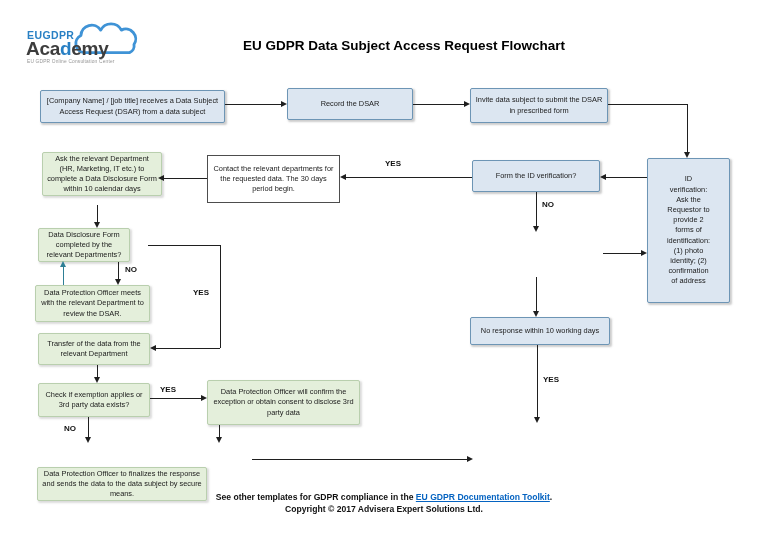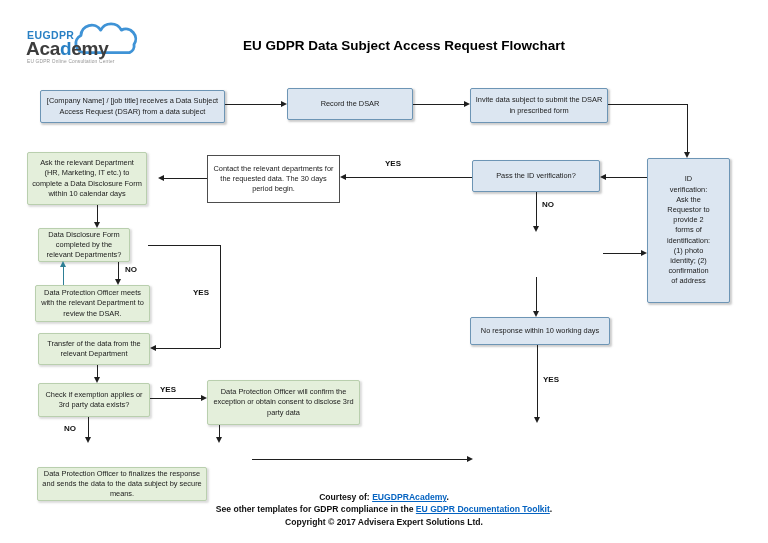--- a/index.html
+++ b/index.html
@@ -50,23 +50,23 @@
     <div class="logo-academy"><span>Aca</span><span style="color:#2980c4">d</span><span>emy</span></div>
     <div class="logo-tagline">EU GDPR Online Consultation Center</div>
   </div>
 
   <div class="title">EU GDPR Data Subject Access Request Flowchart</div>
 
   <div class="node blue" style="left:40px;top:90px;width:185px;height:33px">[Company Name] / [job title] receives a Data Subject Access Request (DSAR) from a data subject</div>
   <div class="node blue" style="left:287px;top:88px;width:126px;height:32px">Record the DSAR</div>
   <div class="node blue" style="left:470px;top:88px;width:138px;height:35px">Invite data subject to submit the DSAR in prescribed form</div>
   <div class="node blue" style="left:647px;top:158px;width:83px;height:145px;padding:21px">ID verification: Ask the Requestor to provide 2 forms of identification: (1) photo identity; (2) confirmation of address</div>
-  <div class="node blue" style="left:472px;top:160px;width:128px;height:32px">Pass the ID verification?</div>
+  <div class="node blue" style="left:472px;top:160px;width:128px;height:32px">Form the ID verification?</div>
   <div class="node white" style="left:207px;top:155px;width:133px;height:48px">Contact the relevant departments for the requested data. The 30 days period begin.</div>
-  <div class="node green" style="left:27px;top:152px;width:120px;height:53px">Ask the relevant Department (HR, Marketing, IT etc.) to complete a Data Disclosure Form within 10 calendar days</div>
+  <div class="node green" style="left:42px;top:152px;width:120px;height:44px">Ask the relevant Department (HR, Marketing, IT etc.) to complete a Data Disclosure Form within 10 calendar days</div>
   <div class="node green" style="left:38px;top:228px;width:92px;height:34px">Data Disclosure Form completed by the relevant Departments?</div>
   <div class="node green" style="left:35px;top:285px;width:115px;height:37px">Data Protection Officer meets with the relevant Department to review the DSAR.</div>
   <div class="node green" style="left:38px;top:333px;width:112px;height:32px">Transfer of the data from the relevant Department</div>
   <div class="node green" style="left:38px;top:383px;width:112px;height:34px">Check if exemption applies or 3rd party data exists?</div>
   <div class="node green" style="left:207px;top:380px;width:153px;height:45px">Data Protection Officer will confirm the exception or obtain consent to disclose 3rd party data</div>
   <div class="node blue" style="left:470px;top:317px;width:140px;height:28px">No response within 10 working days</div>
   <div class="node green" style="left:37px;top:467px;width:170px;height:34px">Data Protection Officer to finalizes the response and sends the data to the data subject by secure means.</div>
 
   <div class="hline" style="left:225px;top:104px;width:58px"></div>
   <div class="arr arr-r" style="left:281px;top:100.5px"></div>
@@ -129,18 +129,17 @@
   <div class="arr arr-d" style="left:84.5px;top:437px"></div>
   <div class="lbl" style="left:64px;top:424px">NO</div>
 
   <div class="vline" style="left:219px;top:425px;height:14px"></div>
   <div class="arr arr-d" style="left:215.5px;top:437px"></div>
 
   <div class="hline" style="left:252px;top:459px;width:215px"></div>
   <div class="arr arr-r" style="left:467px;top:455.5px"></div>
 
   <div class="footer">
-    <div><span>Courtesy of: </span><a>EUGDPRAcademy</a><span>.</span></div>
     <div><span>See other templates for GDPR compliance in the </span><a>EU GDPR Documentation Toolkit</a><span>.</span></div>
     <div>Copyright © 2017 Advisera Expert Solutions Ltd.</div>
   </div>
 
 </div>
 
 </body></html>

